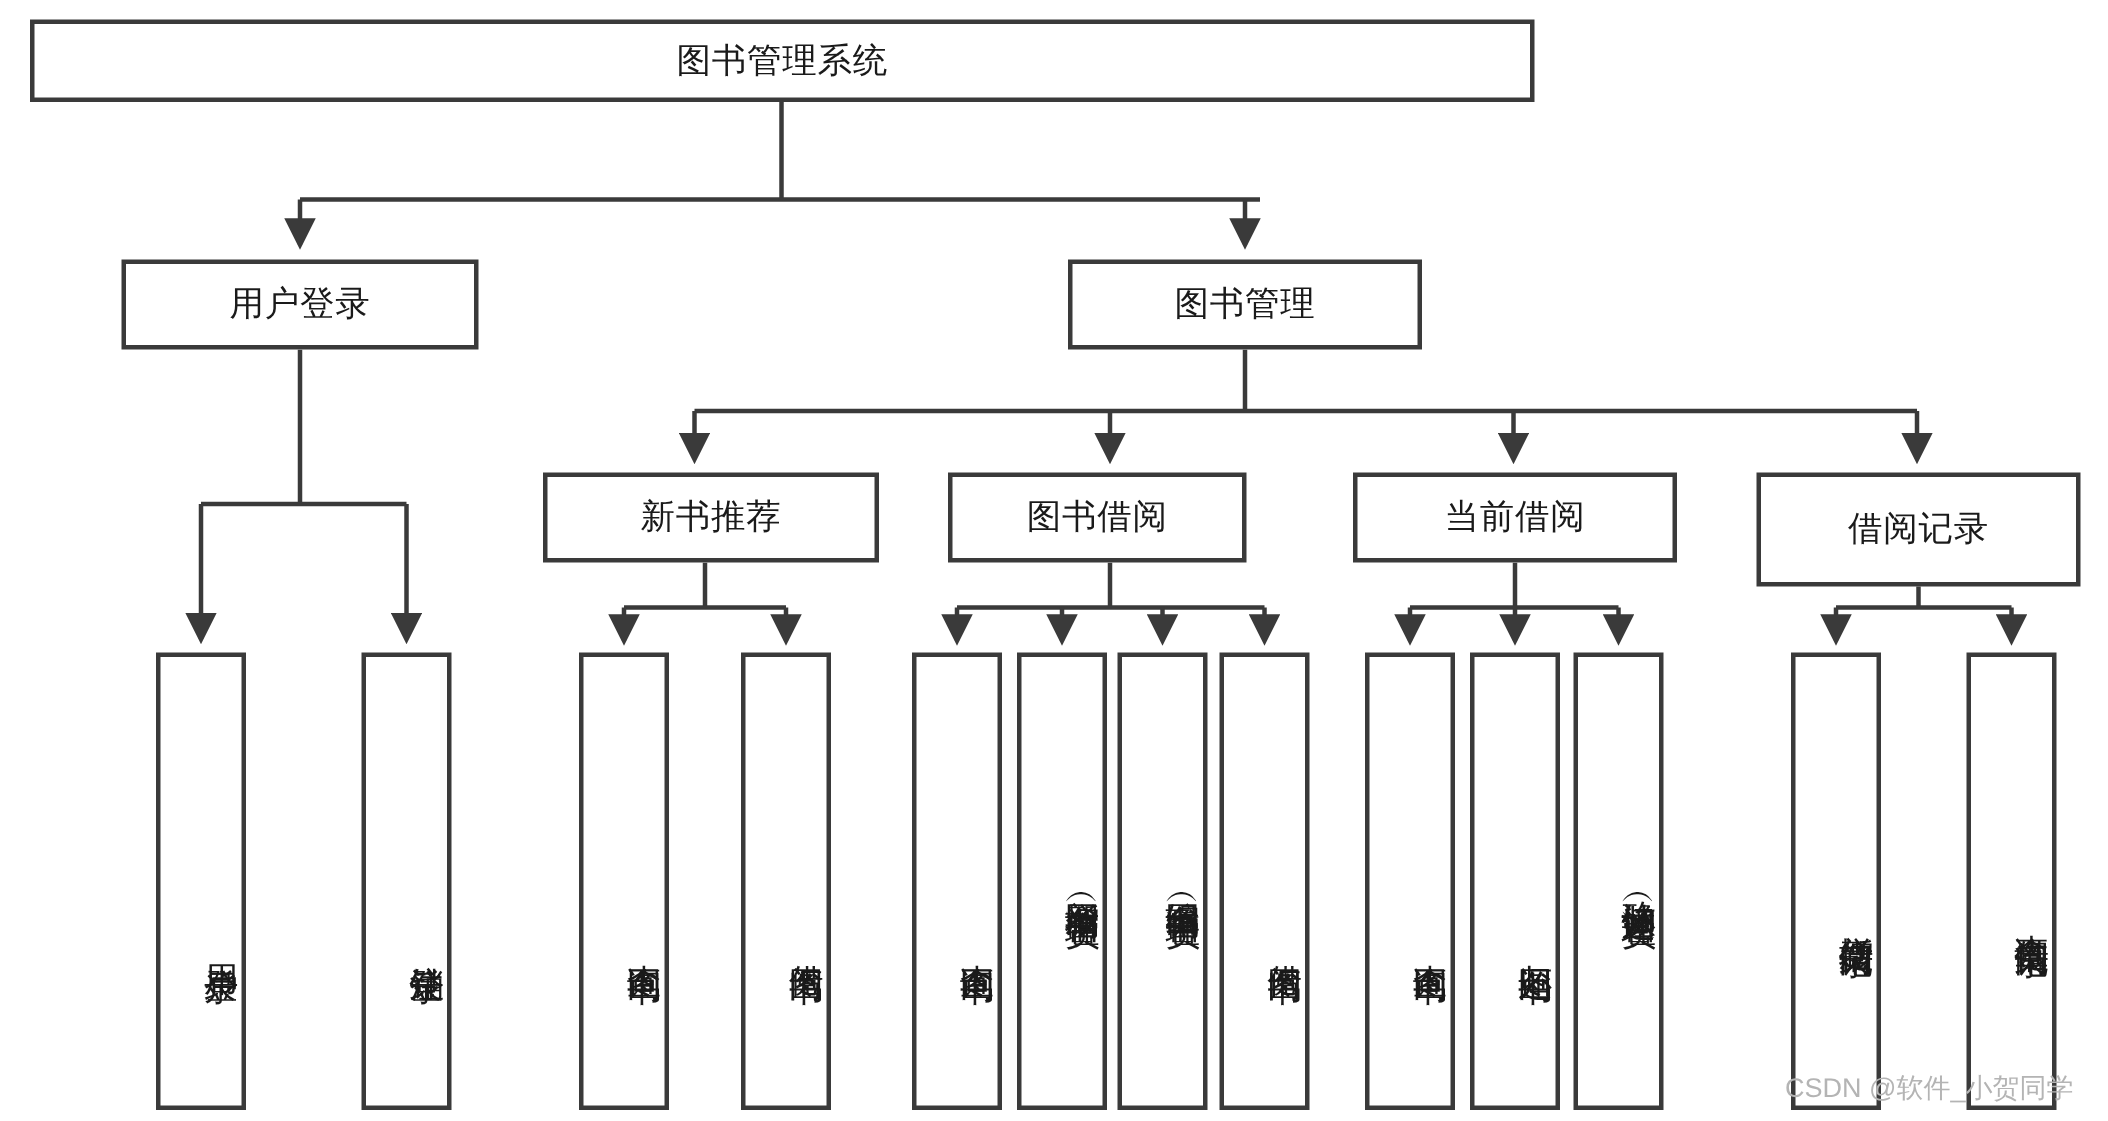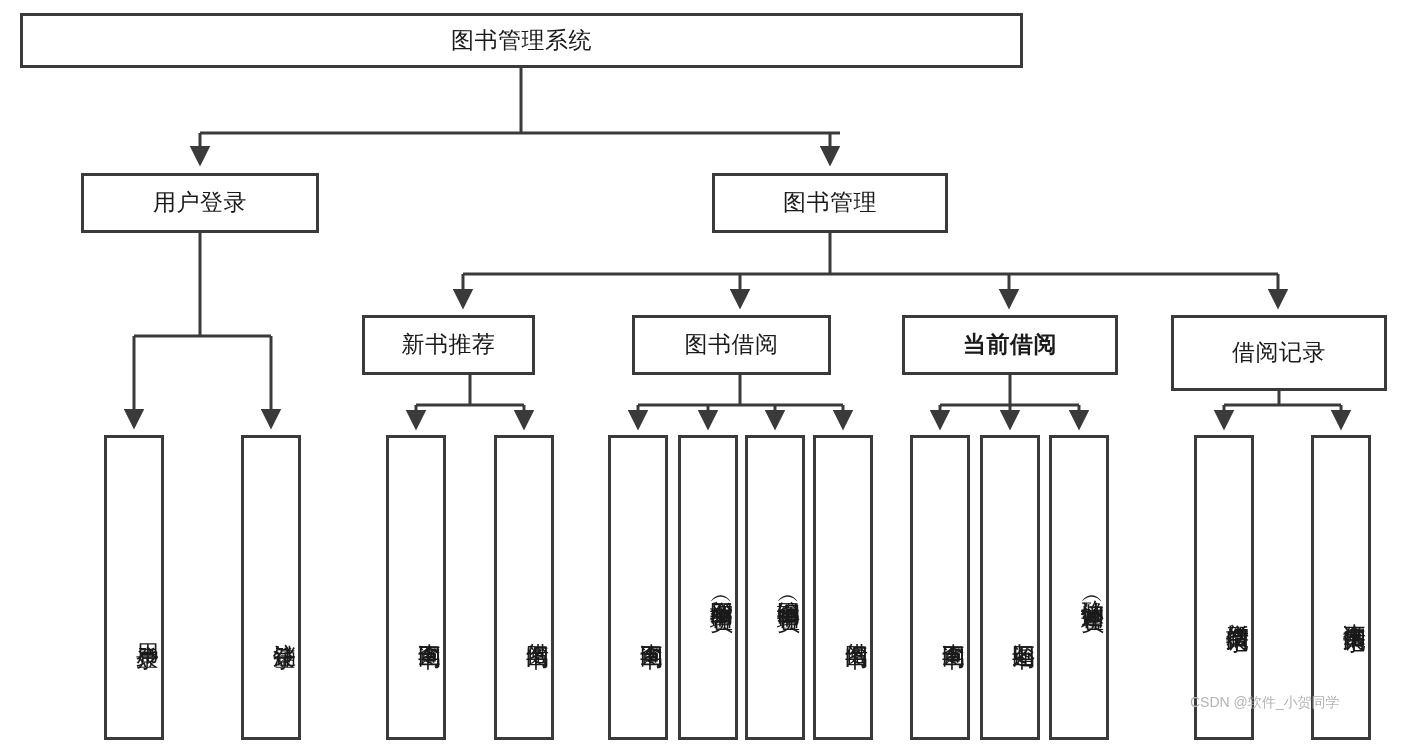--- a/index.html
+++ b/index.html
@@ -53,22 +53,22 @@
     align-items: flex-start;
   }
   .node.v .lbl {
     writing-mode: vertical-rl;
     text-orientation: upright;
     white-space: nowrap;
   }
   .watermark {
     position: absolute;
     left: 1190px;
-    top: 694px;
-    font-size: 14px;
+    top: 713px;
+    font-size: 18px;
     color: #b4b4b4;
     white-space: nowrap;
     z-index: 5;
     font-family: "Liberation Sans", "DejaVu Sans", sans-serif;
   }
 </style>
 </head>
 <body>
 
 <div id="canvas">
@@ -127,27 +127,27 @@
     <span class="lbl">图书管理系统</span>
   </div>
 
   <div class="node h" style="left:81px; top:173px; width:238px; height:60px;">
     <span class="lbl">用户登录</span>
   </div>
   <div class="node h" style="left:712px; top:173px; width:236px; height:60px;text-align:right;">
     <span class="lbl">图书管理</span>
   </div>
 
-  <div class="node h" style="left:362px; top:315px; width:173px; height:60px;">
+  <div class="node h" style="left:362px; top:315px; width:224px; height:60px;">
     <span class="lbl">新书推荐</span>
   </div>
   <div class="node h" style="left:632px; top:315px; width:199px; height:60px;">
     <span class="lbl">图书借阅</span>
   </div>
-  <div class="node h" style="left:902px; top:315px; width:216px; height:60px;font-weight:bold;">
+  <div class="node h" style="left:902px; top:315px; width:216px; height:60px;">
     <span class="lbl">当前借阅</span>
   </div>
   <div class="node h" style="left:1171px; top:315px; width:216px; height:76px;">
     <span class="lbl">借阅记录</span>
   </div>
 
   <div class="node v" style="left:104px; top:435px; width:60px; height:305px; padding-top:85px;">
     <span class="lbl">用户登录</span>
   </div>
   <div class="node v" style="left:241px; top:435px; width:60px; height:305px; padding-top:85px;">

